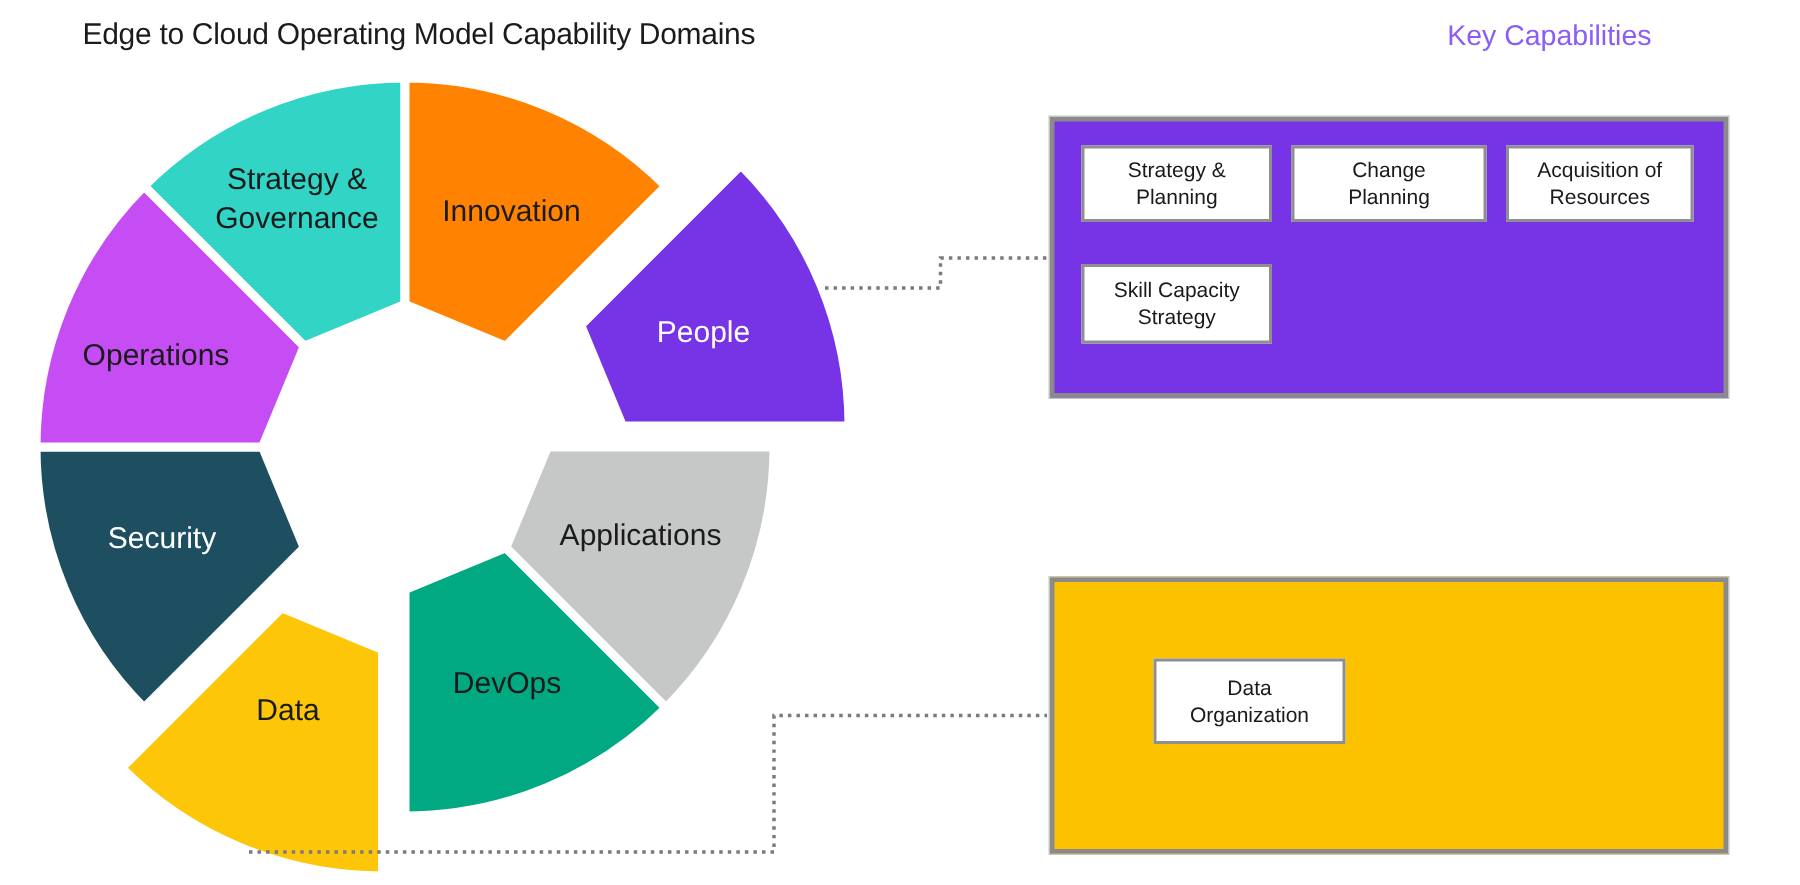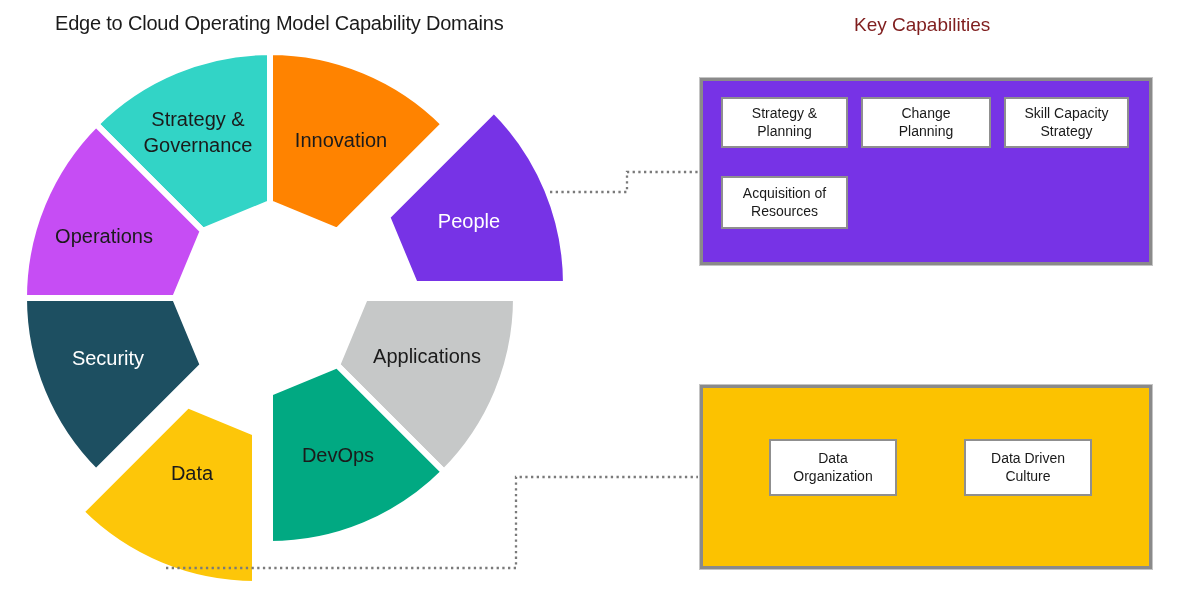--- a/index.html
+++ b/index.html
@@ -1,18 +1,18 @@
 <!DOCTYPE html>
 <html><head>
 <meta charset="utf-8">
 <style>
   html,body{margin:0;padding:0;background:#ffffff;font-family:"Liberation Sans",sans-serif;}
   .stage{position:relative;width:1200px;height:590px;background:#ffffff;overflow:hidden;}
   .main-title{position:absolute;left:55px;top:12px;font-size:20px;color:#1b1b1b;letter-spacing:-0.2px;}
-  .right-title{position:absolute;left:854px;top:14px;width:225px;text-align:left;font-size:19px;color:#7f1d1d;}
+  .right-title{position:absolute;left:876px;top:14px;width:225px;text-align:right;font-size:19px;color:#8b5cf6;}
   svg.wheel{position:absolute;left:0;top:0;}
   svg.wheel text{font-family:"Liberation Sans",sans-serif;}
   .panel{position:absolute;box-sizing:border-box;border:3px solid #8a8a8a;box-shadow:0 0 0 1px #c4c4c4;}
   .purple-panel{left:700px;top:78px;width:452px;height:187px;}
   .yellow-panel{left:700px;top:385px;width:452px;height:184px;}
   .cap-items{position:relative;width:100%;height:100%;box-sizing:border-box;}
   .cap-grid{display:grid;grid-template-columns:127px 130px 125px;grid-template-rows:51px 53px;
             column-gap:13px;row-gap:28px;padding:16px 0 0 18px;}
   .cap-row .cap-box{position:absolute;width:128px;height:57px;}
   .cap-row .cap-box:nth-child(1){left:66px;top:51px;}
@@ -46,24 +46,23 @@
       <text fill="#FFFFFF" text-anchor="middle" font-size="20"><tspan x="108" y="365">Security</tspan></text>
       <text fill="#1B1B1B" text-anchor="middle" font-size="20"><tspan x="104" y="243">Operations</tspan></text>
       <polyline points="550,192 627,192 627,172 698,172" fill="none" stroke="#7A7A7A" stroke-width="2.3" stroke-dasharray="2.3 3.4"></polyline>
       <polyline points="166,568 516,568 516,477 698,477" fill="none" stroke="#7A7A7A" stroke-width="2.3" stroke-dasharray="2.3 3.4"></polyline>
     </svg>
 
   <div class="panel purple-panel" style="background: rgb(119, 51, 230); border-color: rgb(138, 138, 138);">
     <div class="cap-items cap-grid">
         <div class="cap-box">Strategy &amp;<br>Planning</div>
         <div class="cap-box">Change<br>Planning</div>
+        <div class="cap-box">Acquisition of<br>Resources</div>
         <div class="cap-box">Skill Capacity<br>Strategy</div>
-        <div class="cap-box">Acquisition of<br>Resources</div>
       </div>
   </div>
 
   <div class="panel yellow-panel" style="background: rgb(252, 194, 0); border-color: rgb(138, 138, 138);">
     <div class="cap-items cap-row">
         <div class="cap-box">Data<br>Organization</div>
-        <div class="cap-box">Data Driven<br>Culture</div>
       </div>
   </div>
 </div>
 
 </body></html>

